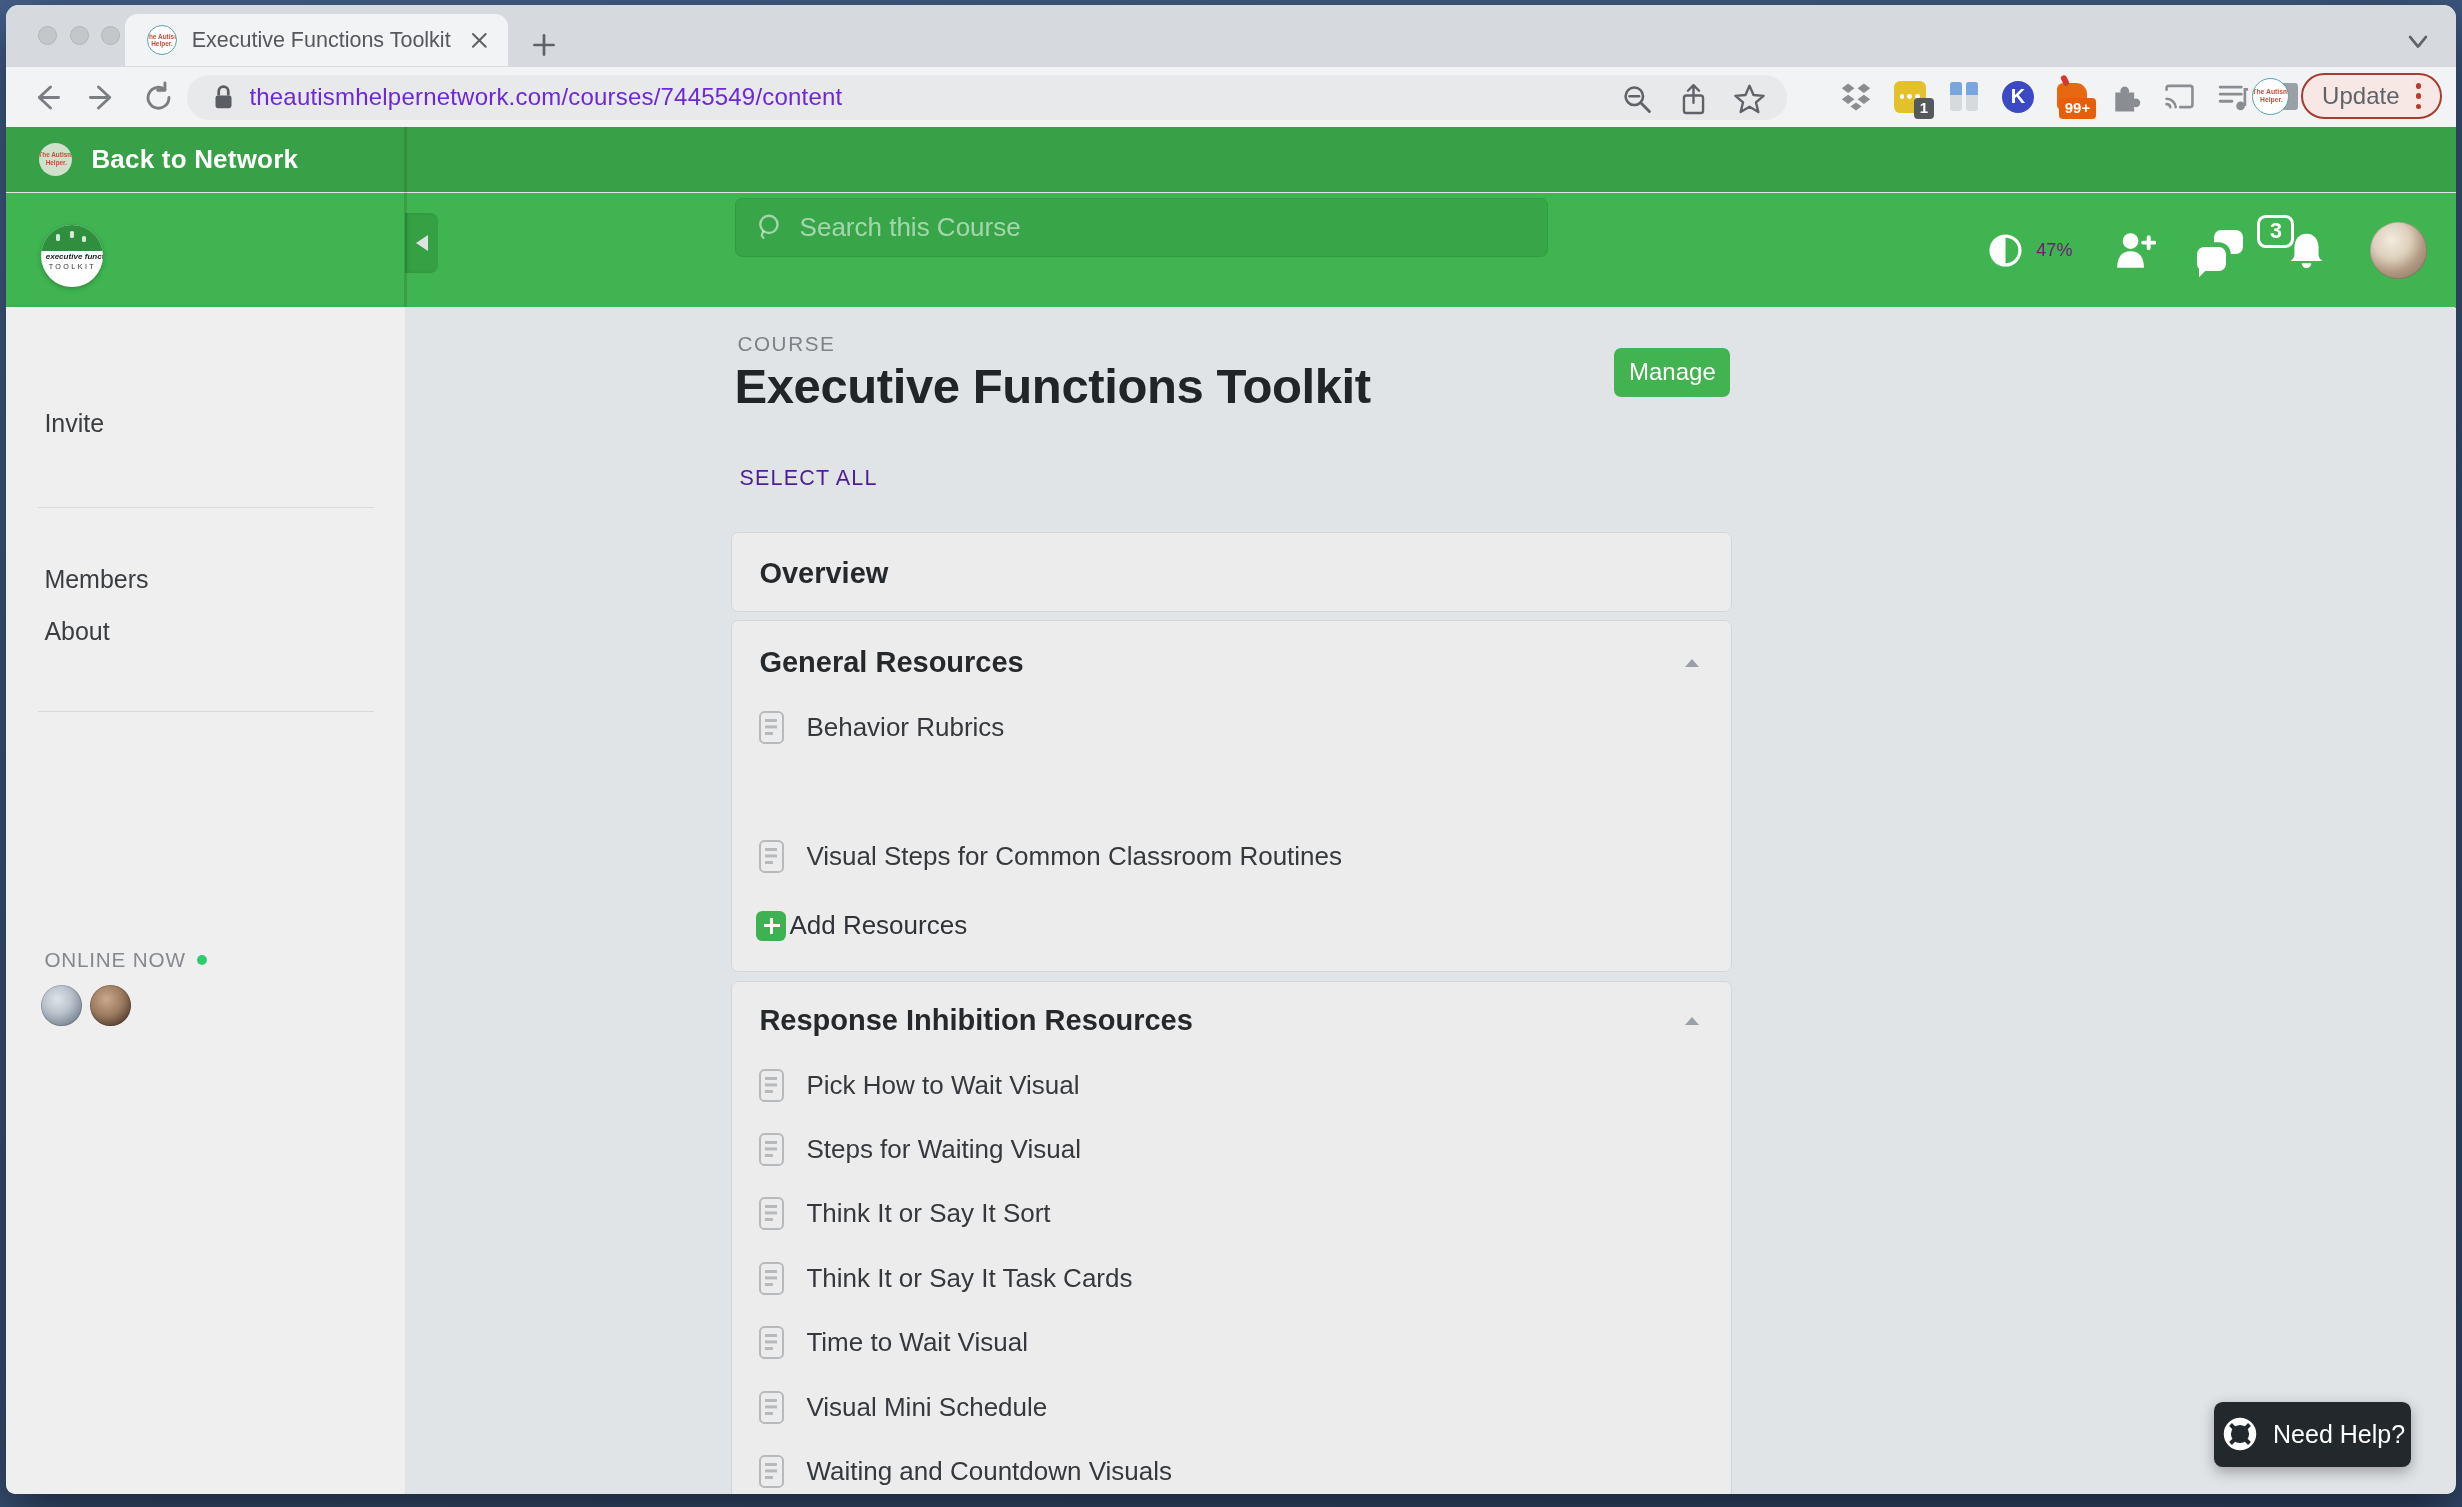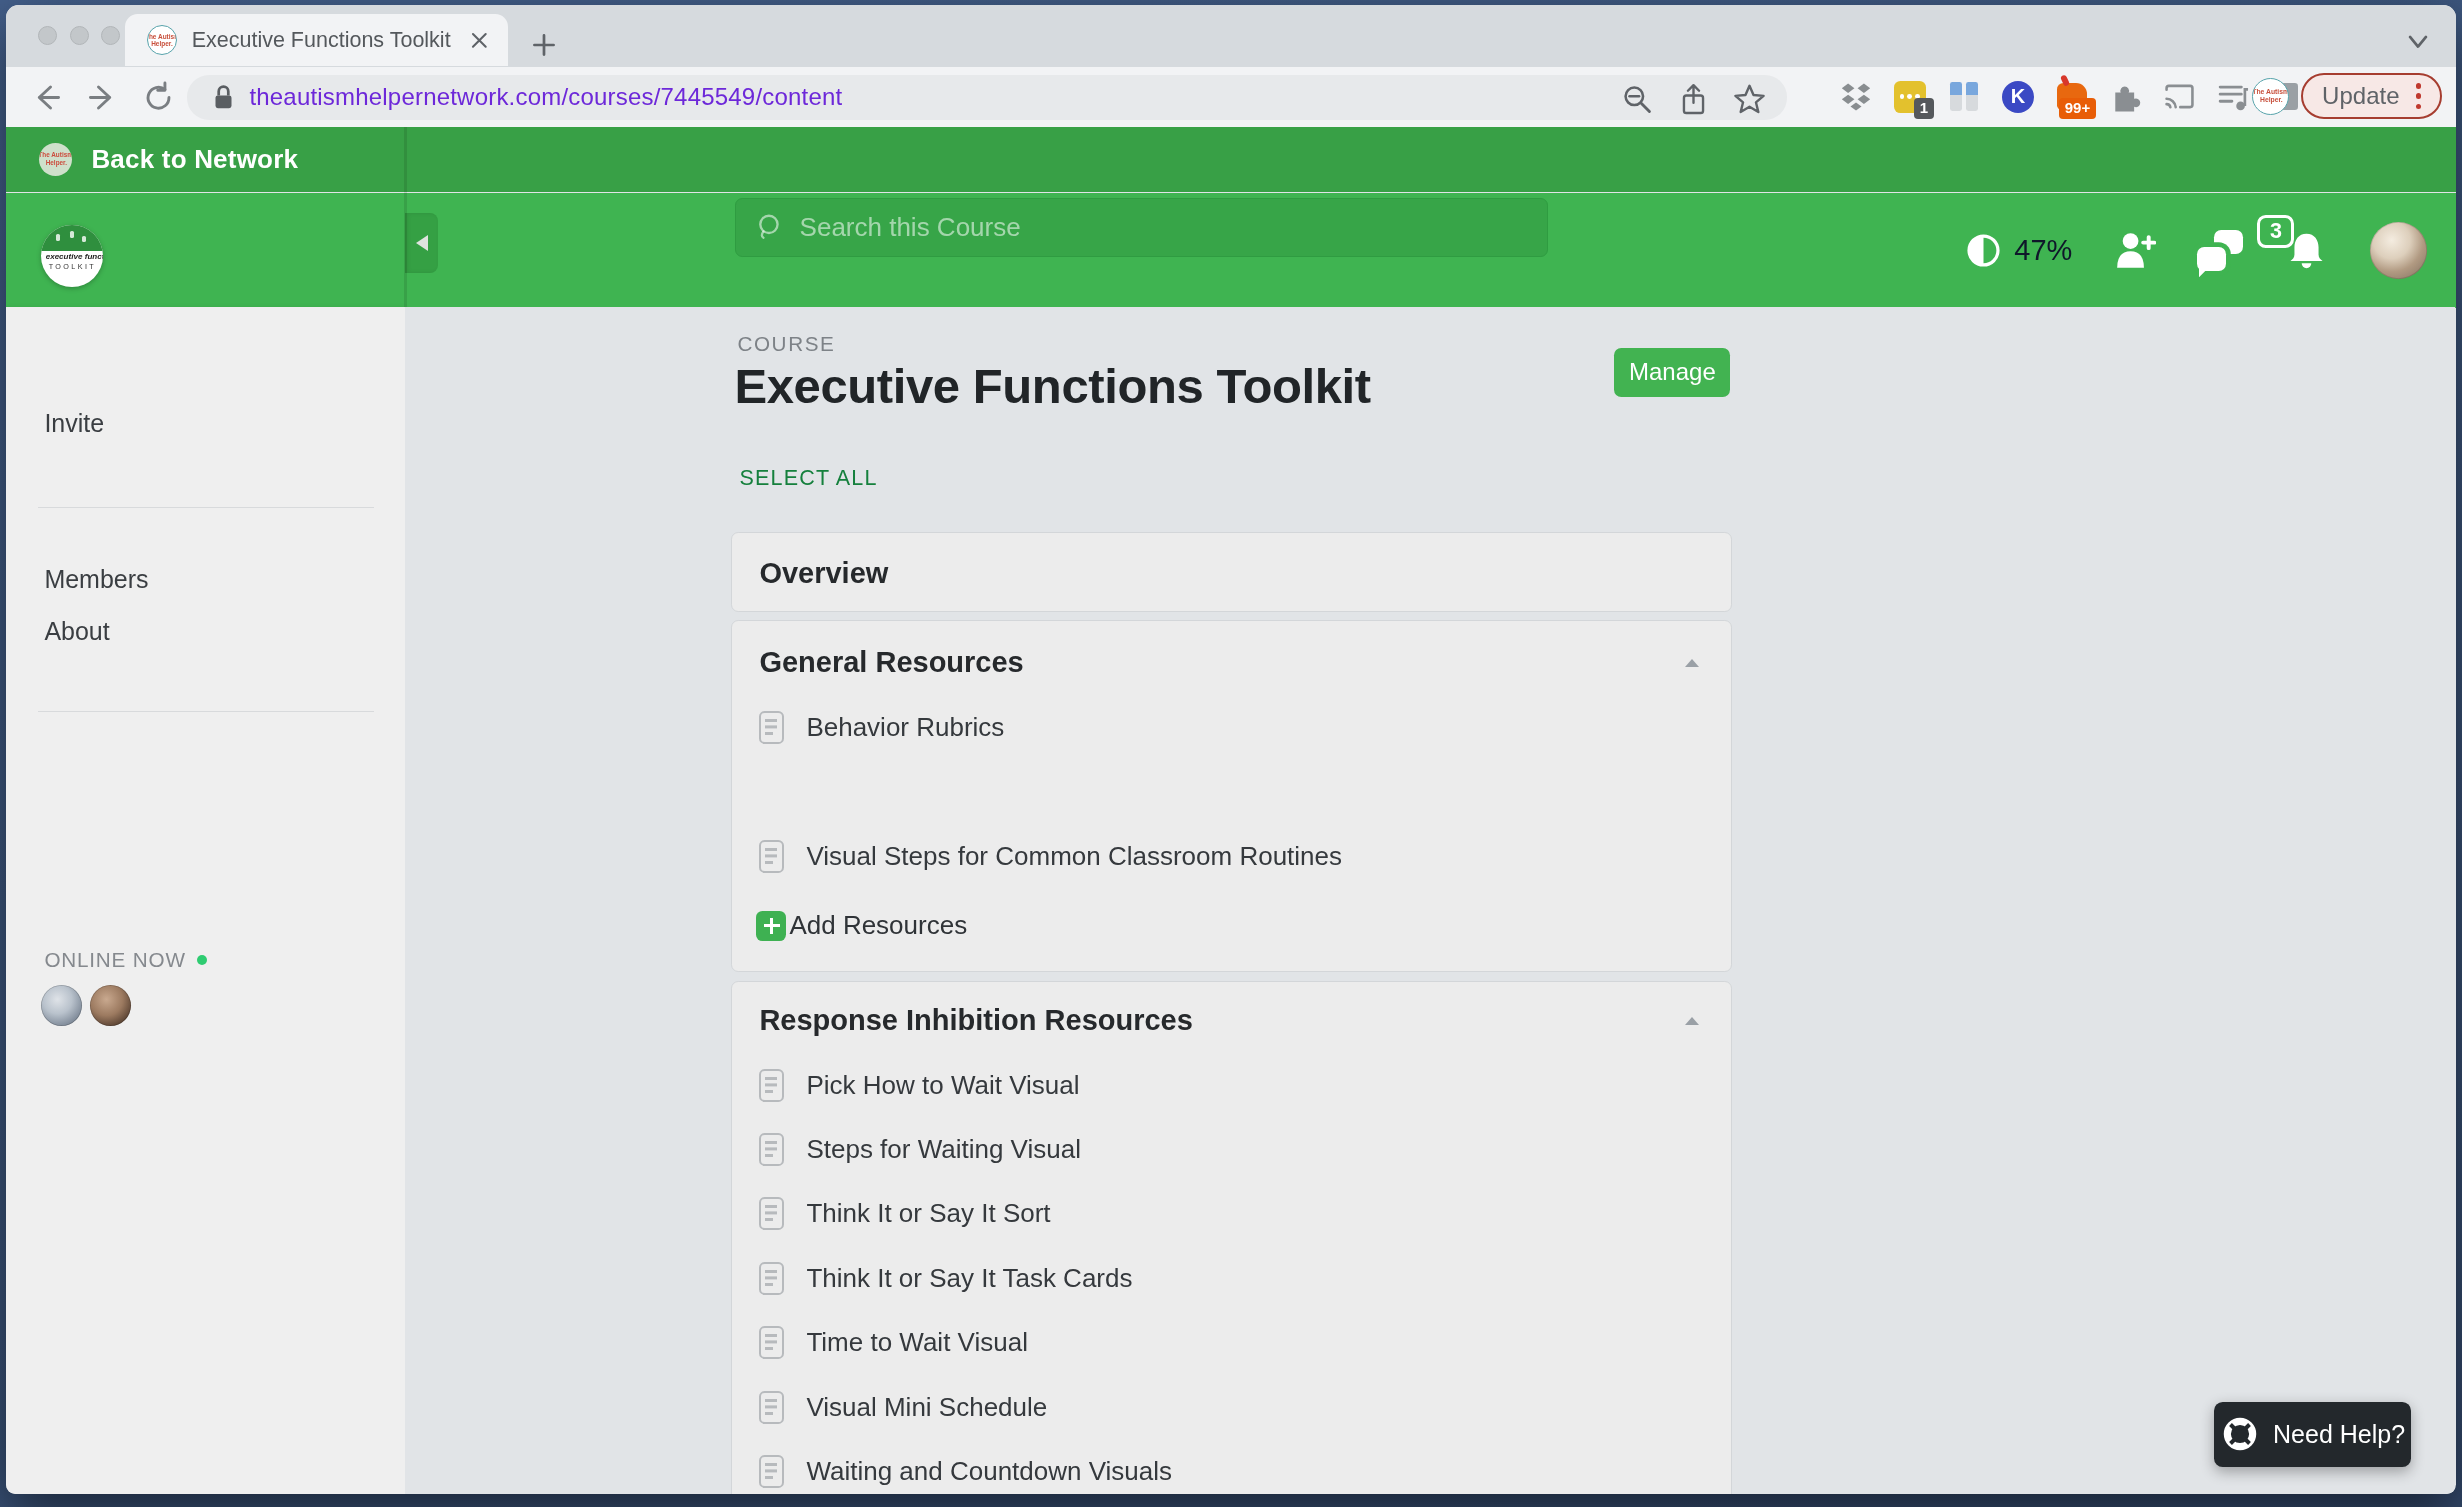--- a/index.html
+++ b/index.html
@@ -84,21 +84,21 @@
     box-shadow:inset 2.4px 0 4px rgba(0,0,0,.10);}
   .tri-left { width:0; height:0; border:8.7px solid transparent; border-right:12px solid #dfe3df; border-left:0; }
   .searchbar { position:absolute; left:729px; top:5px; width:813px; height:59px;
     background:#37a548; border:1.6px solid #2f9c41; border-radius:7.2px; display:flex; align-items:center; }
   .searchbar svg { margin-left:17.5px; flex:0 0 auto;}
   .searchbar input { background:transparent; border:none; outline:none; color:#eaf6ec;
     font-size:26px; margin-left:12.7px; width:875px; font-family:inherit;}
   .searchbar input::placeholder { color:rgba(255,255,255,.55); }
   .hdr-icons { position:absolute; right:29px; top:0; height:115px; display:flex; align-items:center; gap:41px; }
   .progress-wrap { display:flex; align-items:center; gap:12.7px; }
-  .progress-label { color:#0f172a; font-size:29px; }
+  .progress-label { color:#701a75; font-size:18px; }
   .bell-wrap { position:relative; }
   .bell-badge { position:absolute; left:-27px; top:-12.7px; width:37px; height:33px; background:#3fb451;
     border:3.2px solid #fff; border-radius:8.7px; color:#fff; font-size:21.5px; font-weight:bold;
     display:flex; align-items:center; justify-content:center; }
   .hdr-avatar { width:57px; height:57px; border-radius:50%;
     background:radial-gradient(circle at 38% 32%, #f4ece0 0%, #ddcfbc 35%, #b19a82 60%, #7c6c5c 100%);
     box-shadow:inset 0 0 0 0.8px rgba(0,0,0,.15); cursor:pointer;}
   .chat-ic { position:relative; width:46px; height:41px; }
   .chat-ic .b1 { position:absolute; right:0; top:0; width:29px; height:24px; background:#fff; border-radius:7.2px; }
   .chat-ic .b2 { position:absolute; left:0; bottom:0; width:29px; height:24px; background:#fff; border-radius:7.2px;
@@ -117,21 +117,21 @@
   .online-dot { width:10.3px; height:10.3px; border-radius:50%; background:#2ecc71; display:inline-block; }
   .mini-avatars { position:absolute; left:35px; top:678px; display:flex; gap:8px; }
   .mini-avatars .av { width:41px; height:41px; border-radius:50%; box-shadow:inset 0 0 0 0.8px rgba(0,0,0,.2); cursor:pointer;}
   .av.a1 { background:radial-gradient(circle at 40% 35%, #dfe3e8 0%, #b9c2cc 40%, #8792a0 70%, #5d6877 100%); }
   .av.a2 { background:radial-gradient(circle at 40% 35%, #c9a98f 0%, #9c7a60 45%, #5e4636 75%, #352a22 100%); }
   .content { position:absolute; left:399px; top:302px; width:2050px; height:1187px; background:#e1e4e7; overflow:hidden; }
   .course-label { position:absolute; left:332px; top:25.5px; font-size:20.7px; color:#7d8287; letter-spacing:1.6px; }
   .course-title { position:absolute; left:329px; top:51px; font-size:49px; font-weight:800; color:#212528; letter-spacing:-0.4px; }
   .manage-btn { position:absolute; left:1209px; top:41px; width:116px; height:49px; background:#42b351;
     border:none; border-radius:7.2px; color:#fff; font-size:24px; font-family:inherit; cursor:pointer; }
-  .select-all { position:absolute; left:334px; top:159px; font-size:21.5px; color:#15803d; letter-spacing:1.2px; cursor:pointer;}
+  .select-all { position:absolute; left:334px; top:159px; font-size:21.5px; color:#4c1d95; letter-spacing:1.2px; cursor:pointer;}
   .card { position:absolute; left:326px; width:1001px; background:#ececec; border:1.6px solid #d3d6d9; border-radius:7.2px; }
   .card-head { position:absolute; left:27px; font-size:29px; font-weight:bold; color:#26292c; }
   .caret-up { position:absolute; right:32px; width:0; height:0; border:7.2px solid transparent;
     border-bottom:8.7px solid #9aa0a6; border-top:0; cursor:pointer; }
   .res-row { position:absolute; left:27px; height:48px; display:flex; align-items:center; gap:22px; cursor:pointer; }
   .doc-icon { width:25px; height:33px; border:2.4px solid #b7babd; border-radius:5.6px; position:relative; flex:0 0 auto;}
   .doc-icon::before { content:""; position:absolute; left:4px; top:5.6px; width:12px; height:3.2px; background:#b7babd;
     box-shadow:0 6.4px 0 #b7babd; }
   .doc-icon::after { content:""; position:absolute; left:4px; top:18.3px; width:8px; height:3.2px; background:#b7babd; }
   .res-label { font-size:26px; color:#35393d; }

